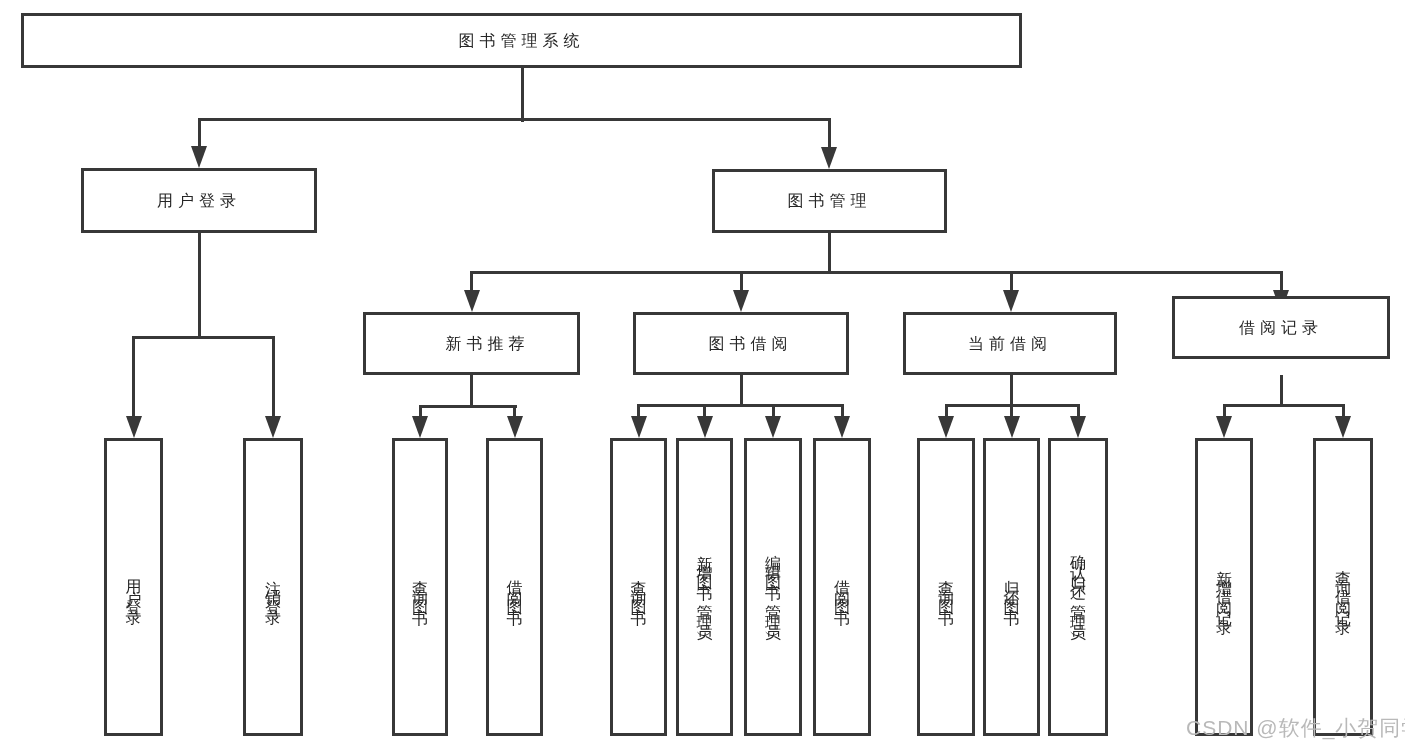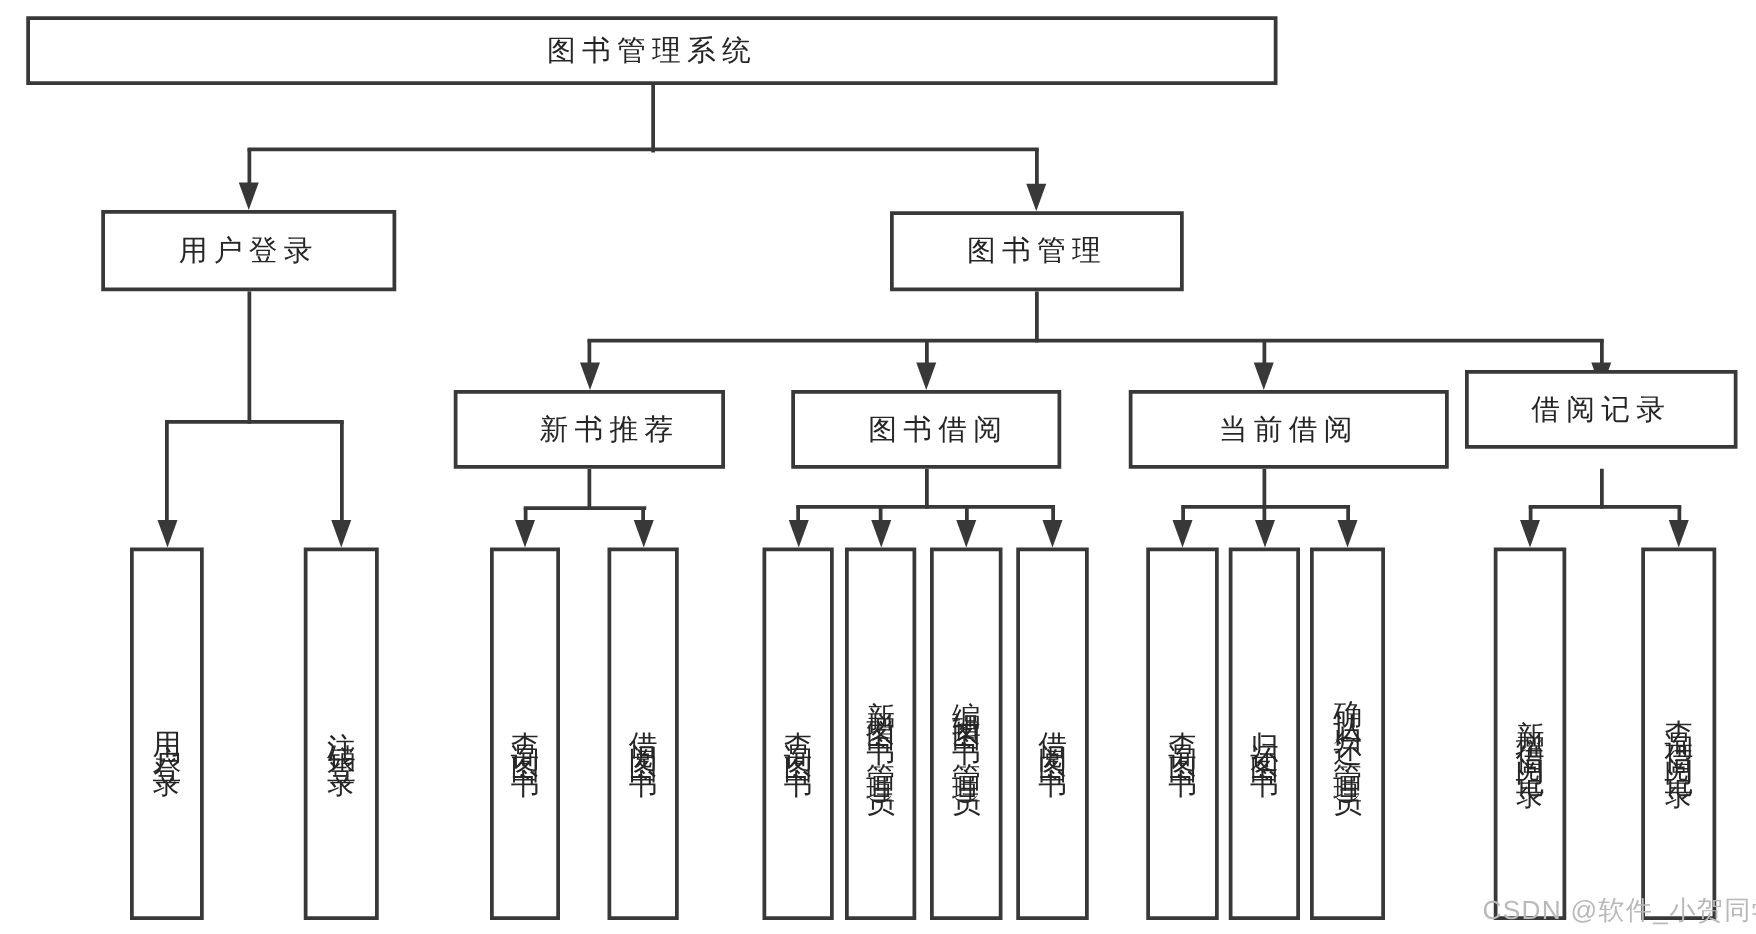--- a/index.html
+++ b/index.html
@@ -17,21 +17,21 @@
   }
   .node {
     position: absolute;
     box-sizing: border-box;
     border: 3px solid #383838;
     background: #ffffff;
     display: flex;
     align-items: center;
     justify-content: center;
     color: #262626;
-    font-size: 23px;
+    font-size: 16px;
     z-index: 2;
   }
   .node span {
     letter-spacing: 5px;
     white-space: nowrap;
     line-height: 1.2;
   }
   .node.vert span {
     writing-mode: vertical-rl;
     letter-spacing: 10px;
@@ -75,21 +75,21 @@
     </div>
     <div class="node" style="left: 712px; top: 169px; width: 235px; height: 64px; justify-content: center;">
       <span>图书管理</span>
     </div>
     <div class="node" style="left: 363px; top: 312px; width: 217px; height: 63px; padding-left: 32px;">
       <span>新书推荐</span>
     </div>
     <div class="node" style="left: 633px; top: 312px; width: 216px; height: 63px; padding-left: 19px;">
       <span>图书借阅</span>
     </div>
-    <div class="node" style="left: 903px; top: 312px; width: 256px; height: 63px;">
+    <div class="node" style="left: 903px; top: 312px; width: 214px; height: 63px;">
       <span>当前借阅</span>
     </div>
     <div class="node" style="left: 1172px; top: 296px; width: 218px; height: 63px;">
       <span>借阅记录</span>
     </div>
     <div class="node vert" style="left: 104px; top: 438px; width: 59px; height: 298px;">
       <span>用户登录</span>
     </div>
     <div class="node vert" style="left: 243px; top: 438px; width: 60px; height: 298px;">
       <span>注销登录</span>

